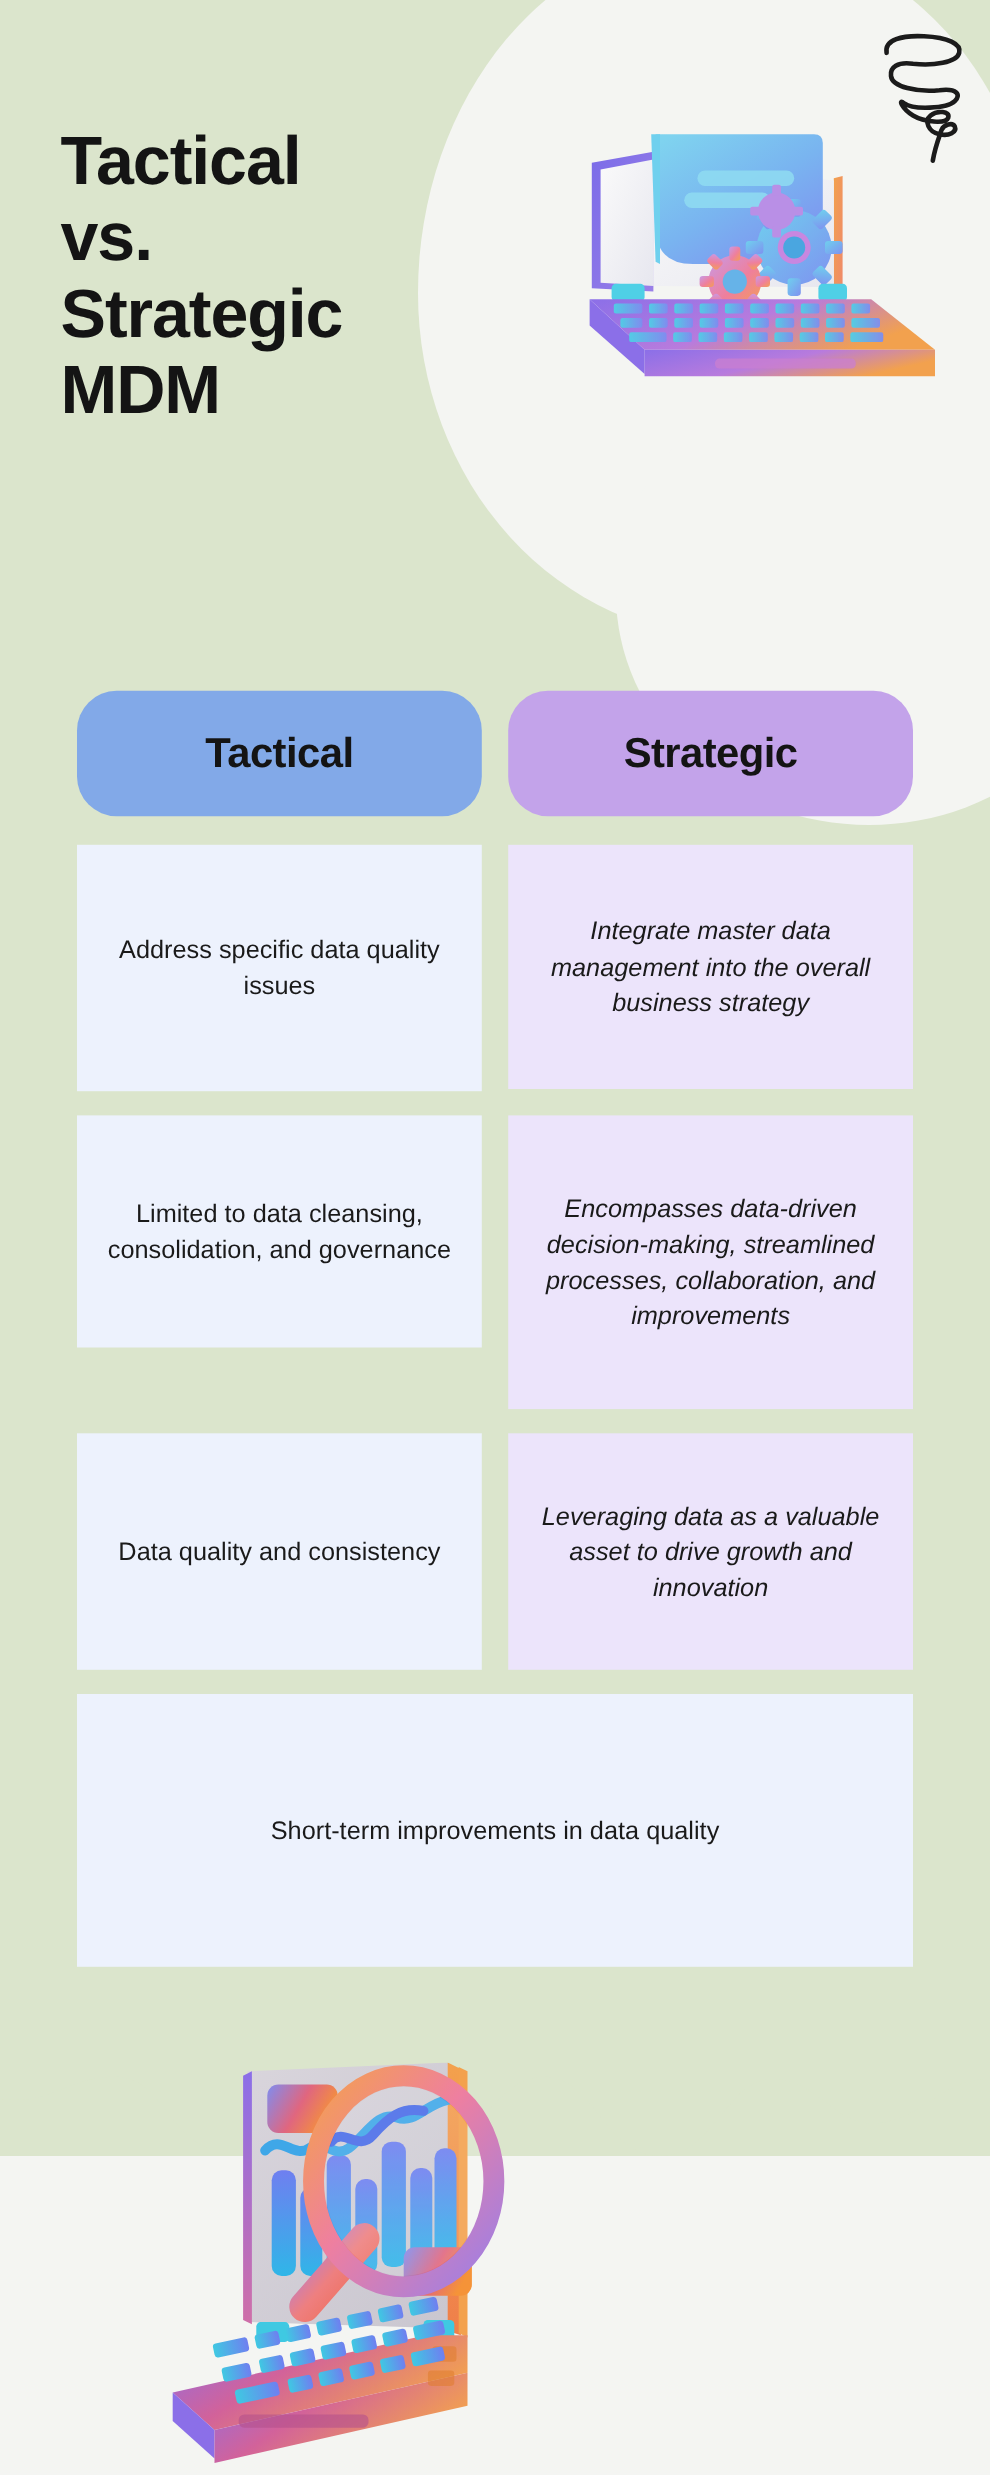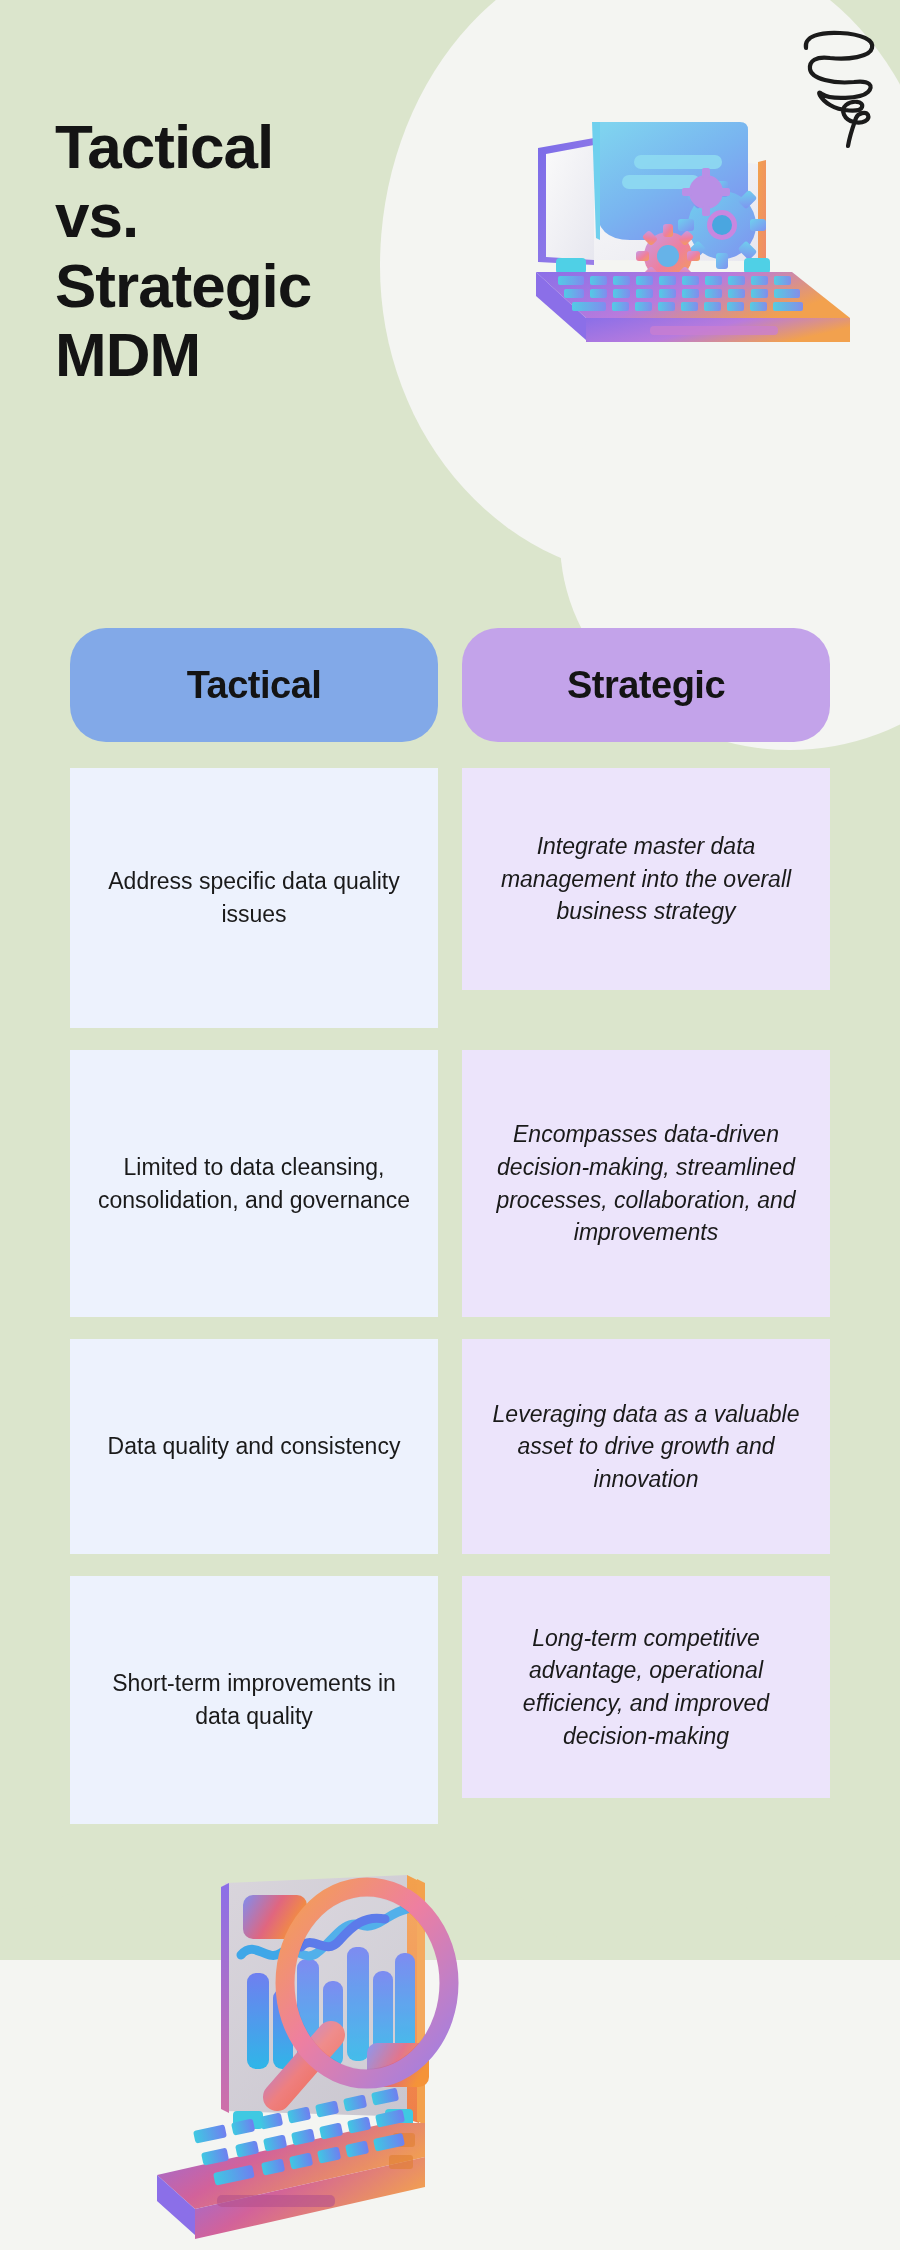--- a/index.html
+++ b/index.html
@@ -275,51 +275,48 @@
       <div class="col">
         <div class="pill tactical">Tactical</div>
       </div>
       <div class="col">
         <div class="pill strategic">Strategic</div>
       </div>
     </div>
 
     <div class="row row-data">
       <div class="col">
-        <div class="cell tactical" style="height:260px">Address specific data quality issues</div>
+        <div class="cell tactical" style="height:224px">Address specific data quality issues</div>
       </div>
       <div class="col">
         <div class="cell strategic" style="height:222px">Integrate master data management into the overall business strategy</div>
       </div>
     </div>
 
     <div class="row row-data">
       <div class="col">
-        <div class="cell tactical" style="height:267px">Limited to data cleansing, consolidation, and governance</div>
+        <div class="cell tactical" style="height:211px">Limited to data cleansing, consolidation, and governance</div>
       </div>
       <div class="col">
         <div class="cell strategic" style="height:267px">Encompasses data-driven decision-making, streamlined processes, collaboration, and improvements</div>
       </div>
     </div>
 
     <div class="row row-data">
       <div class="col">
         <div class="cell tactical" style="height:215px">Data quality and consistency</div>
       </div>
       <div class="col">
         <div class="cell strategic" style="height:215px">Leveraging data as a valuable asset to drive growth and innovation</div>
       </div>
     </div>
 
     <div class="row row-data">
       <div class="col">
         <div class="cell tactical" style="height:248px">Short-term improvements in data quality</div>
-      </div>
-      <div class="col">
-        <div class="cell strategic" style="height:222px">Long-term competitive advantage, operational efficiency, and improved decision-making</div>
       </div>
     </div>
 
   </div>
 
   <svg class="foot-art" viewBox="0 0 500 370">
     <defs>
       <linearGradient id="fScreen" x1="0" y1="0" x2="1" y2="1">
         <stop offset="0" stop-color="#d9d5dc"></stop>
           <stop offset="1" stop-color="#c9c6cf"></stop>

